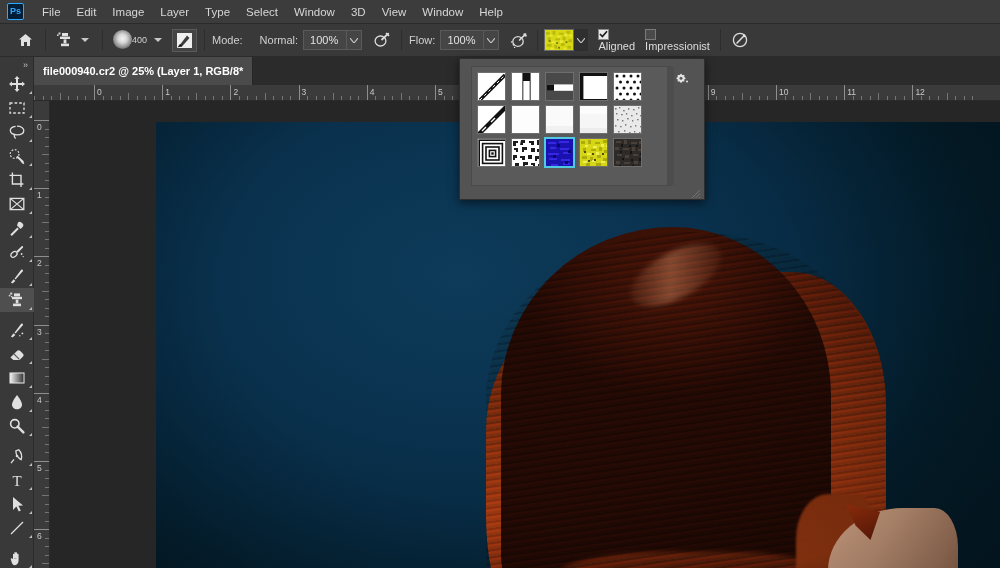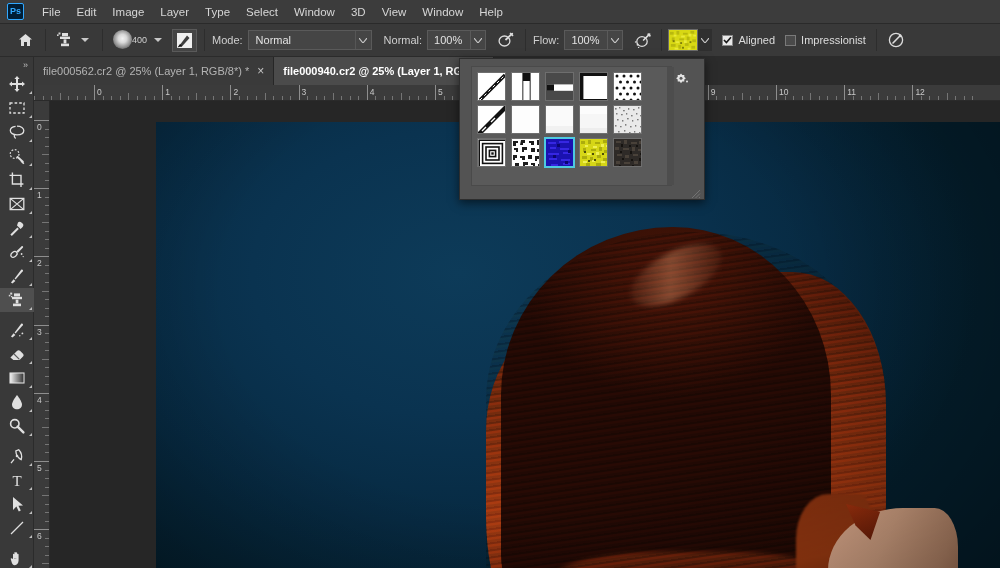--- a/index.html
+++ b/index.html
@@ -91,21 +91,21 @@
   .pattern-swatch-wrap { display: flex; align-items: center; cursor: default; }
   .pattern-swatch {
     width: 30px; height: 22px; border: 1px solid #6a6a6a;
     background-color: #d8d814; position: relative; overflow: hidden;
   }
   .pattern-swatch .noise { position: absolute; inset: 0; opacity: .85; }
   .swatch-arrow {
     width: 14px; height: 22px; background: #2f2f2f;
     display: flex; align-items: center; justify-content: center;
   }
-  .cbox-wrap { display: flex; align-items: center; margin-left: 10px; cursor: default; }
+  .cbox-wrap { display: flex; margin-left: 10px; cursor: default; flex-direction: column; }
   .cbox {
     width: 11px; height: 11px; border: 1px solid #8a8a8a; background: #e9e9e9;
     margin-right: 5px; display: flex; align-items: center; justify-content: center;
   }
   .cbox.off { background: #4a4a4a; border-color: #7a7a7a; }
   .cbox-label { color: #dcdcdc; font-size: 11px; }
 
   
   .tabbar {
     position: absolute; left: 34px; top: 57px; width: 966px; height: 28px;
@@ -328,28 +328,20 @@
       <svg width="17" height="17" viewBox="0 0 17 17">
         <rect x="1" y="1" width="15" height="15" fill="#efefef"></rect>
         <path d="M3 14 L11 3.5 L13.5 6 L5.5 15 Z" fill="#3d3d3d"></path>
         <path d="M1.5 15.5 L4 12 L6 14 Z" fill="#111"></path>
       </svg>
     </div>
 
     <div class="opt-sep"></div>
 
     <div class="opt-label">Mode:</div>
-    <div class="dropdown" style="width:124px;">
-      <span>Normal</span>
-      <span class="dd-arrow">
-        <svg width="8" height="5" viewBox="0 0 8 5">
-            <path d="M0 0 L4 5 L8 0" stroke="#c8c8c8" stroke-width="1.1" fill="none"></path>
-          </svg>
-      </span>
-    </div>
 
     <div class="opt-label" style="margin-left:12px;">Normal:</div>
     <div class="numfield" style="width:44px;">
       <span>100%</span>
     </div>
     <div class="spin">
       <svg width="8" height="5" viewBox="0 0 8 5">
           <path d="M0 0 L4 5 L8 0" stroke="#c8c8c8" stroke-width="1.1" fill="none"></path>
         </svg>
     </div>
@@ -450,24 +442,20 @@
       <svg width="18" height="18" viewBox="0 0 18 18">
         <circle cx="9" cy="9" r="6.6" fill="none" stroke="#dcdcdc" stroke-width="1.3"></circle>
         <path d="M6 12 L13.6 4.2" stroke="#dcdcdc" stroke-width="1.6" stroke-linecap="round"></path>
         <path d="M12.6 3.2 L15 5.4 L13.9 6.6 L11.6 4.4 Z" fill="#dcdcdc"></path>
       </svg>
     </div>
   </div>
 
   <div class="tabbar">
     <div id="tab-list" style="display:flex;align-items:flex-end;">
-        <div class="tab">
-          <span>file000562.cr2 @ 25% (Layer 1, RGB/8*) *</span>
-          <span class="tab-close">×</span>
-        </div>
         <div class="tab active">
           <span>file000940.cr2 @ 25% (Layer 1, RGB/8*</span>
         </div>
       </div>
   </div>
 
   <div class="toolpanel">
     <div class="tool-expand">»</div>
     <div id="tool-list">
         <div class="tool">

